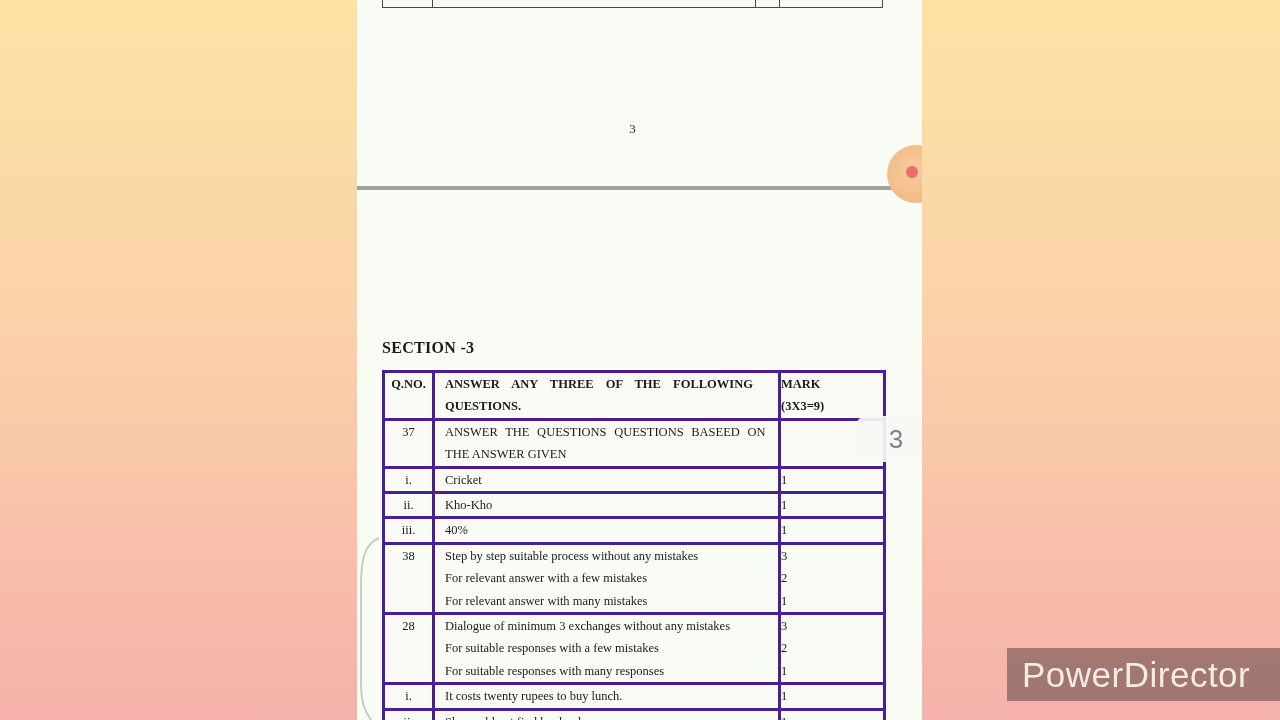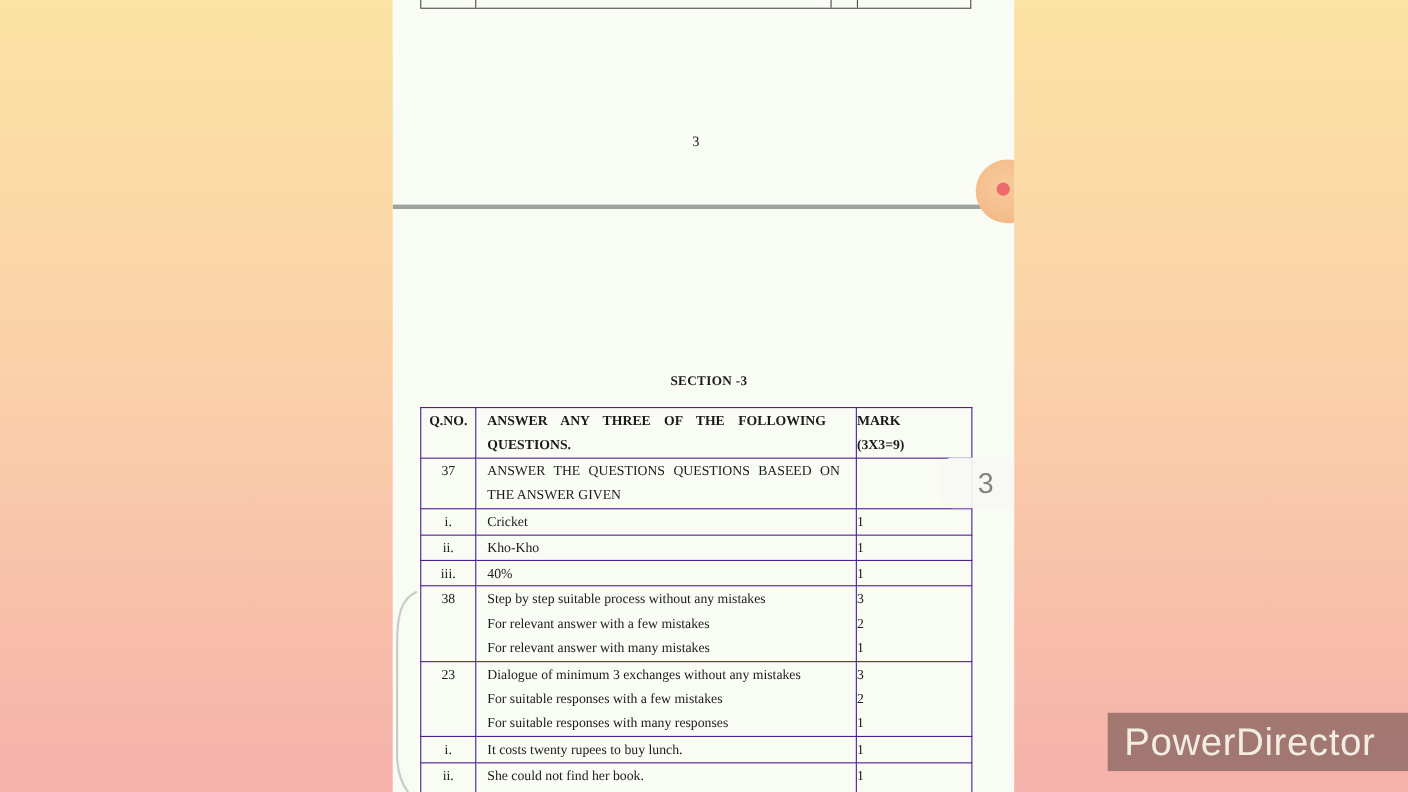--- a/index.html
+++ b/index.html
@@ -21,31 +21,31 @@
   .frag .v{position:absolute;top:0;width:1px;height:100%;background:#4b4b4b;}
   .pageno{
     position:absolute;left:25px;top:121px;width:501px;
     text-align:center;font-size:13px;
   }
   .separator{
     position:absolute;left:0;top:186px;width:565px;height:4px;
     background:#9fa39e;
   }
   .section-title{
-    position:absolute;left:37px;top:339px;width:501px;
-    text-align:center;font-weight:bold;font-size:12px;letter-spacing:.3px;
+    position:absolute;left:25px;top:339px;width:501px;
+    font-weight:bold;font-size:16px;letter-spacing:.3px;
   }
   
   table.marks{
     position:absolute;left:25px;top:370px;width:501px;
     border-collapse:collapse;table-layout:fixed;
     font-size:12.5px;
   }
   table.marks td,table.marks th{
-    border:1px solid #4c1d95;vertical-align:top;padding:0;overflow:hidden;
+    border:3px solid #4c1d95;vertical-align:top;padding:0;overflow:hidden;
     font-weight:normal;text-align:left;
   }
   col.cq{width:50px;}col.cd{width:346px;}col.cm{width:105px;}
   .ln{line-height:22.4px;white-space:nowrap;}
   .c-q{text-align:center !important;}
   .c-d{padding-left:10px !important;padding-right:8px !important;}
   .c-m{text-align:left;}
   tr.hdr .ln{font-weight:bold;}
   .sp-wide{word-spacing:9px;}
   .sp-med{word-spacing:4.5px;}
@@ -178,21 +178,21 @@
       </td>
       <td class="c-m">
         <div class="ln">3</div>
         <div class="ln">2</div>
         <div class="ln">1</div>
       </td>
     </tr>
 
     <tr style="height:68px">
       <td class="c-q">
-            <div class="ln">23</div>
+            <div class="ln">28</div>
           </td>
       <td class="c-d">
         <div class="ln">Dialogue of minimum 3 exchanges without any mistakes</div>
         <div class="ln">For suitable responses with a few mistakes</div>
         <div class="ln">For suitable responses with many responses</div>
       </td>
       <td class="c-m">
         <div class="ln">3</div>
         <div class="ln">2</div>
         <div class="ln">1</div>

